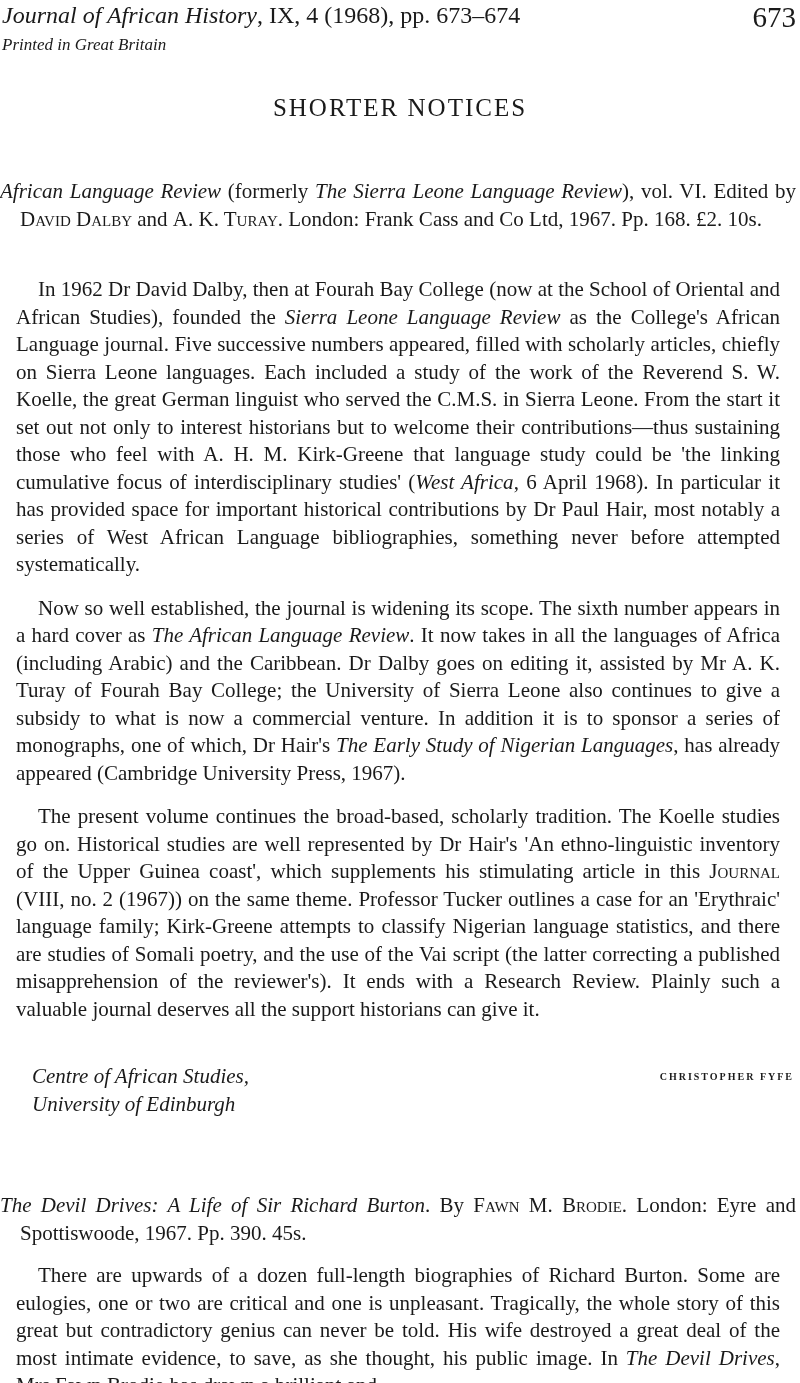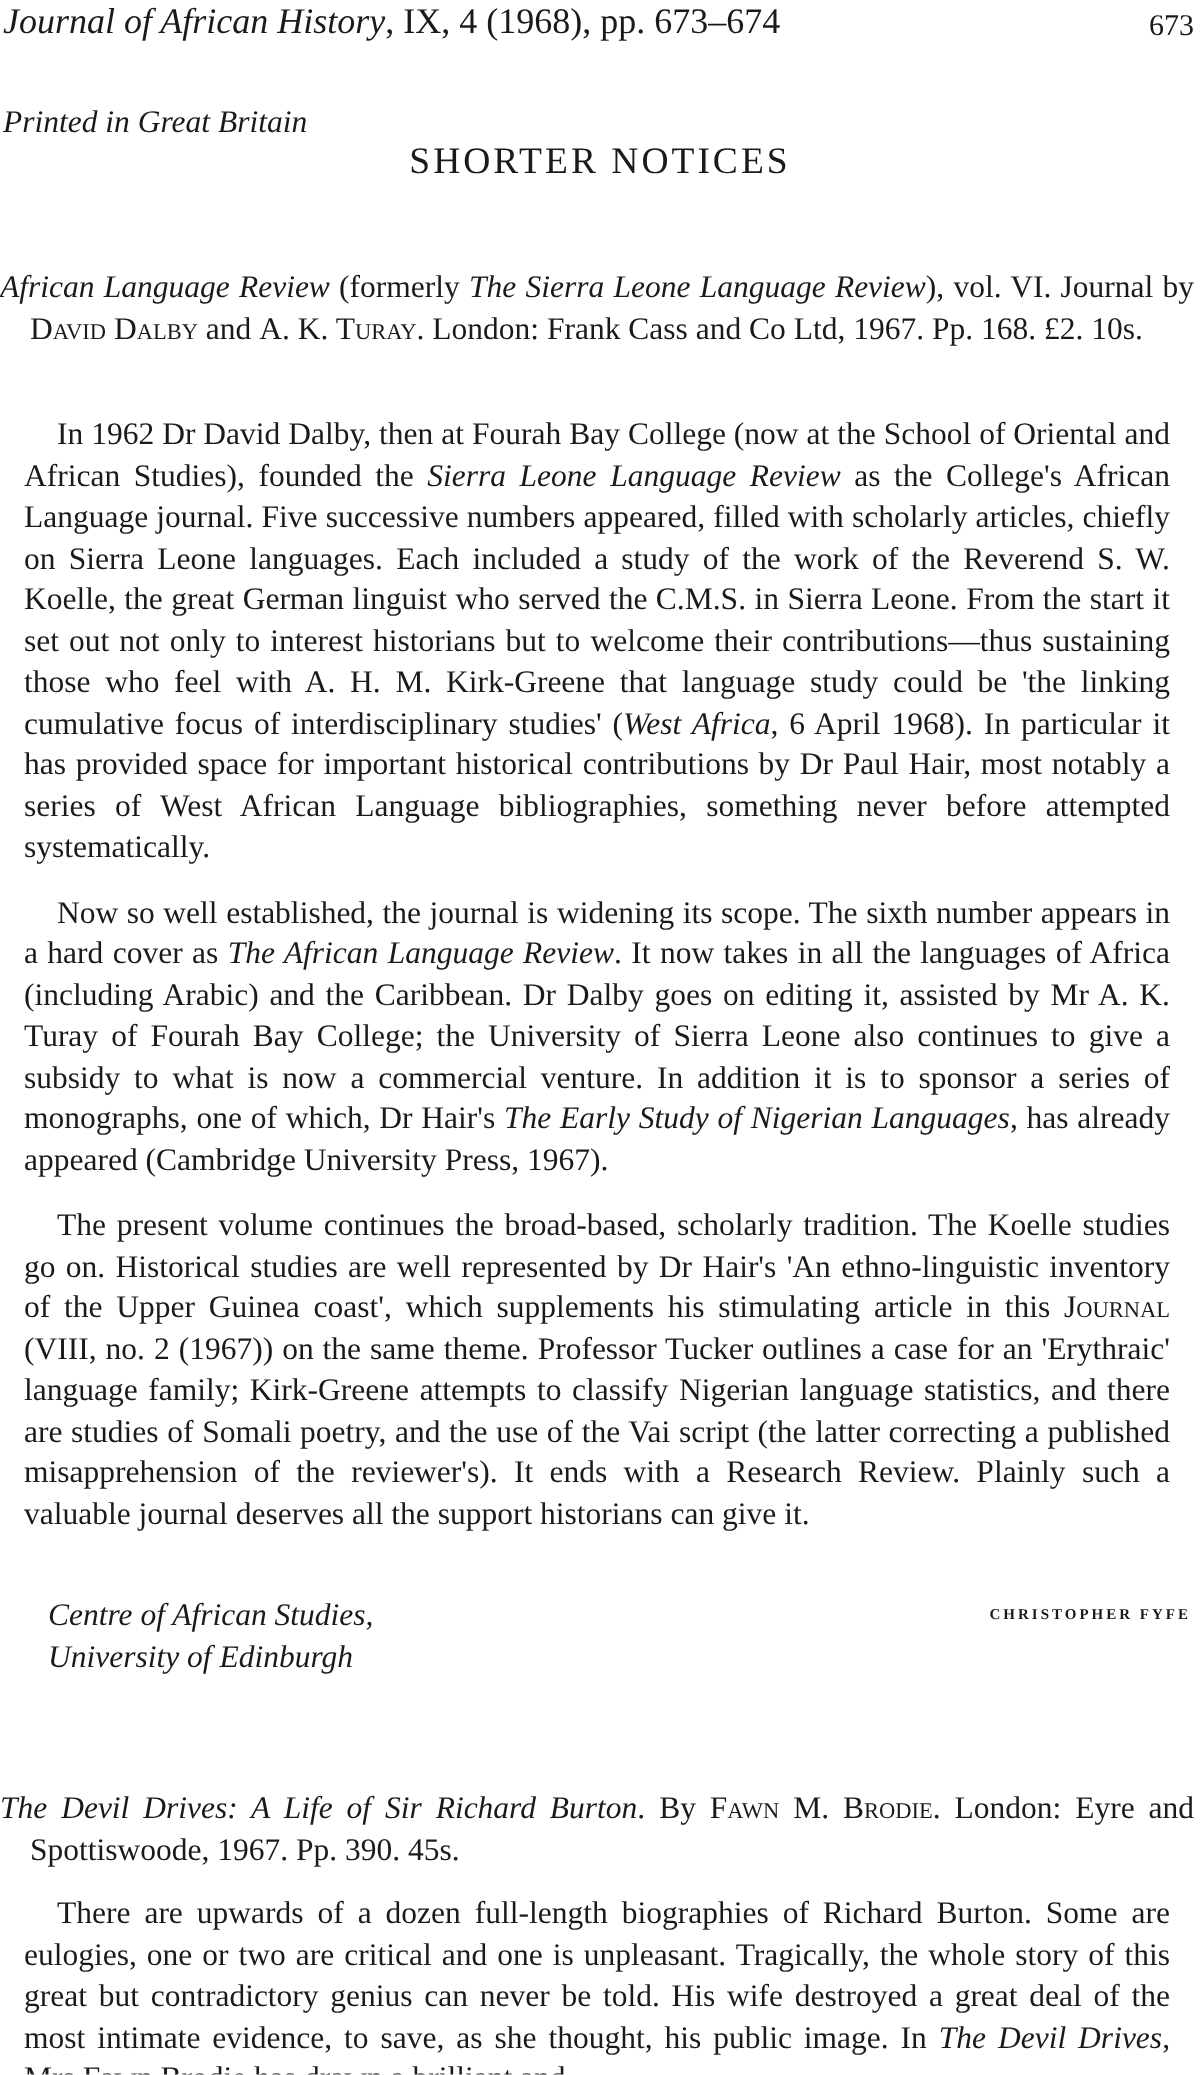--- a/index.html
+++ b/index.html
@@ -4,22 +4,22 @@
 <style>
   html, body { margin: 0; padding: 0; background: #ffffff; }
   body {
     width: 800px; height: 1383px; overflow: hidden; position: relative;
     font-family: "Liberation Serif", "DejaVu Serif", serif;
     color: #1a1a1a;
   }
   .page { position: absolute; left: 0; top: 0; width: 800px; }
   .running-head { position: absolute; left: 2px; top: 0px; font-size: 24px; font-style: italic; line-height: 30px; }
   .running-head .roman { font-style: normal; }
-  .printed { position: absolute; left: 2px; top: 30px; font-size: 21px; font-style: italic; line-height: 30px; margin-top: 36px; }
-  .page-num { position: absolute; right: 4px; top: 2px; font-size: 20px; line-height: 30px; }
+  .printed { position: absolute; left: 2px; top: 30px; font-size: 17px; font-style: italic; line-height: 30px; }
+  .page-num { position: absolute; right: 4px; top: 2px; font-size: 29px; line-height: 30px; }
   .section-title { position: absolute; left: 0; width: 800px; top: 92px; text-align: center; font-size: 25px; letter-spacing: 2px; line-height: 32px; }
 
   .block { position: absolute; left: 0; width: 796px; font-size: 21px; line-height: 27.5px; }
   .citation p { margin: 0; text-indent: -20px; padding-left: 20px; text-align: justify; }
   .body-text p { margin: 16px; text-indent: 22px; text-align: justify; text-align-last: left; }
   .sc { font-variant: small-caps; }
   i { font-style: italic; }
 
   .signature { position: absolute; left: 0; width: 796px; top: 1063px; font-size: 21px; line-height: 27.5px; }
   .affil { font-style: italic; margin-left: 32px; }
@@ -33,21 +33,21 @@
   <div class="running-head">
     <span>Journal of African History</span><span class="roman">, IX, 4 (1968), pp. 673–674</span>
   </div>
   <div class="printed">Printed in Great Britain</div>
   <div class="page-num">673</div>
 
   <div class="section-title">SHORTER NOTICES</div>
 
   <div class="block citation" style="top:178px;">
     <p>
-      <i>African Language Review</i><span> (formerly </span><i>The Sierra Leone Language Review</i><span>), vol. VI. Journal by </span><span class="sc">David Dalby</span><span> and </span><span class="sc">A. K. Turay</span><span>. London: Frank Cass and Co Ltd, 1967. Pp. 168. £2. 10s.</span>
+      <i>African Language Review</i><span> (formerly </span><i>The Sierra Leone Language Review</i><span>), vol. VI. Edited by </span><span class="sc">David Dalby</span><span> and </span><span class="sc">A. K. Turay</span><span>. London: Frank Cass and Co Ltd, 1967. Pp. 168. £2. 10s.</span>
     </p>
   </div>
 
   <div class="block body-text" style="top:260px;">
     <p><span>In 1962 Dr David Dalby, then at Fourah Bay College (now at the School of Oriental and African Studies), founded the </span><i>Sierra Leone Language Review</i><span> as the College's African Language journal. Five successive numbers appeared, filled with scholarly articles, chiefly on Sierra Leone languages. Each included a study of the work of the Reverend S. W. Koelle, the great German linguist who served the C.M.S. in Sierra Leone. From the start it set out not only to interest historians but to welcome their contributions—thus sustaining those who feel with A. H. M. Kirk-Greene that language study could be 'the linking cumulative focus of interdisciplinary studies' (</span><i>West Africa</i><span>, 6 April 1968). In particular it has provided space for important historical contributions by Dr Paul Hair, most notably a series of West African Language bibliographies, something never before attempted systematically.</span></p>
     <p><span>Now so well established, the journal is widening its scope. The sixth number appears in a hard cover as </span><i>The African Language Review</i><span>. It now takes in all the languages of Africa (including Arabic) and the Caribbean. Dr Dalby goes on editing it, assisted by Mr A. K. Turay of Fourah Bay College; the University of Sierra Leone also continues to give a subsidy to what is now a commercial venture. In addition it is to sponsor a series of monographs, one of which, Dr Hair's </span><i>The Early Study of Nigerian Languages</i><span>, has already appeared (Cambridge University Press, 1967).</span></p>
     <p><span>The present volume continues the broad-based, scholarly tradition. The Koelle studies go on. Historical studies are well represented by Dr Hair's 'An ethno-linguistic inventory of the Upper Guinea coast', which supplements his stimulating article in this </span><span class="sc">Journal</span><span> (VIII, no. 2 (1967)) on the same theme. Professor Tucker outlines a case for an 'Erythraic' language family; Kirk-Greene attempts to classify Nigerian language statistics, and there are studies of Somali poetry, and the use of the Vai script (the latter correcting a published misapprehension of the reviewer's). It ends with a Research Review. Plainly such a valuable journal deserves all the support historians can give it.</span></p>
   </div>
 
   <div class="signature">

